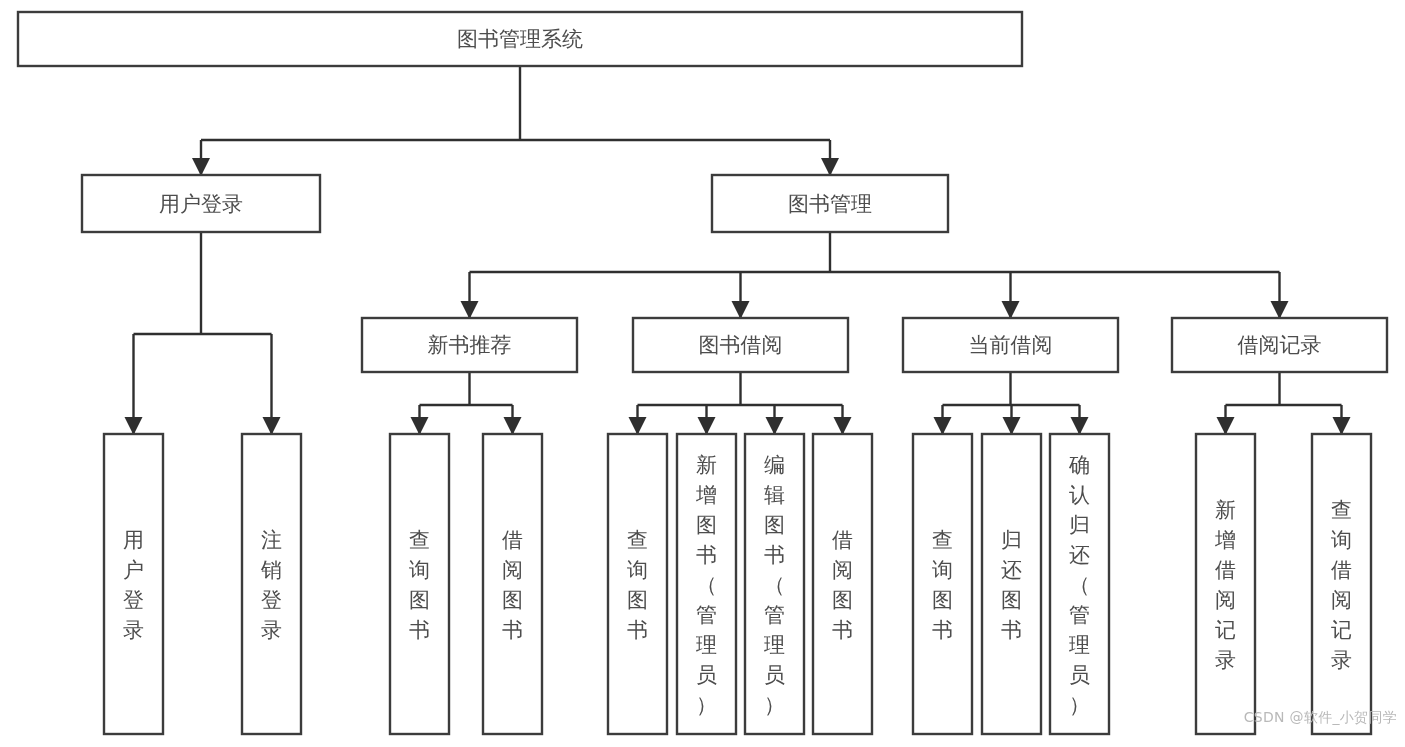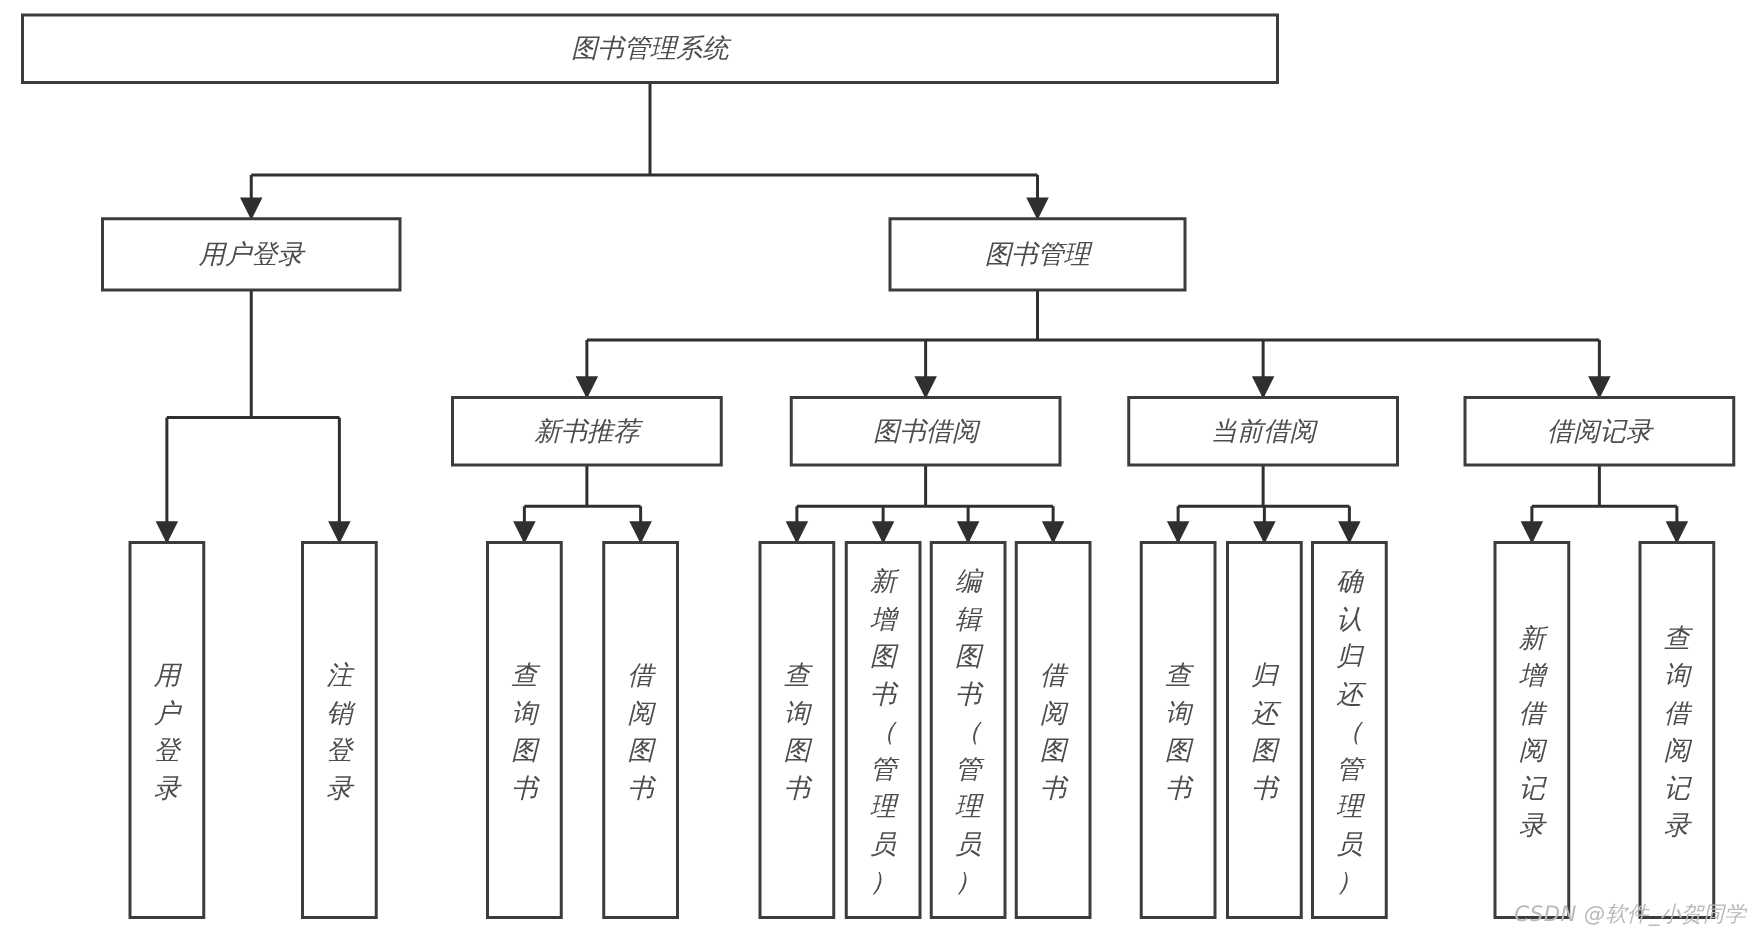--- a/index.html
+++ b/index.html
@@ -11,21 +11,20 @@
     width: 1405px;
     height: 747px;
     font-family: "DejaVu Sans", "Liberation Sans", sans-serif;
     overflow: hidden;
   }
   #diagram-root {
     position: relative;
     width: 1405px;
     height: 747px;
     background: #ffffff;
-    font-style: italic;
   }
   svg#tree-svg {
     position: absolute;
     left: 0;
     top: 0;
     width: 1405px;
     height: 747px;
   }
   .node-box {
     fill: #ffffff;
@@ -50,23 +49,23 @@
     stroke-width: 2.4;
     fill: none;
   }
   .arrow-head {
     fill: #2f2f2f;
     stroke: none;
   }
   .watermark {
     position: absolute;
     right: 8px;
-    bottom: 4px;
-    font-family: "DejaVu Sans", "Liberation Sans", sans-serif;
-    font-size: 17px;
+    bottom: 20px;
+    font-family: "DejaVu Sans", "Liberation Sans", sans-serif;
+    font-size: 14px;
     color: #b9b9b9;
     letter-spacing: 0.3px;
     white-space: nowrap;
     user-select: none;
   }
 </style>
 </head>
 <body>
 
 <div id="diagram-root">

